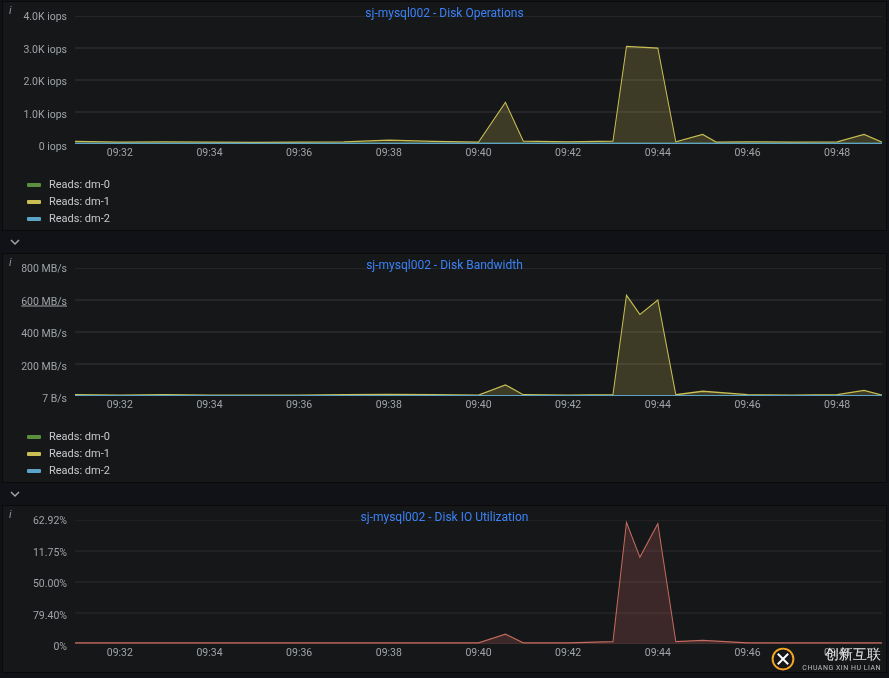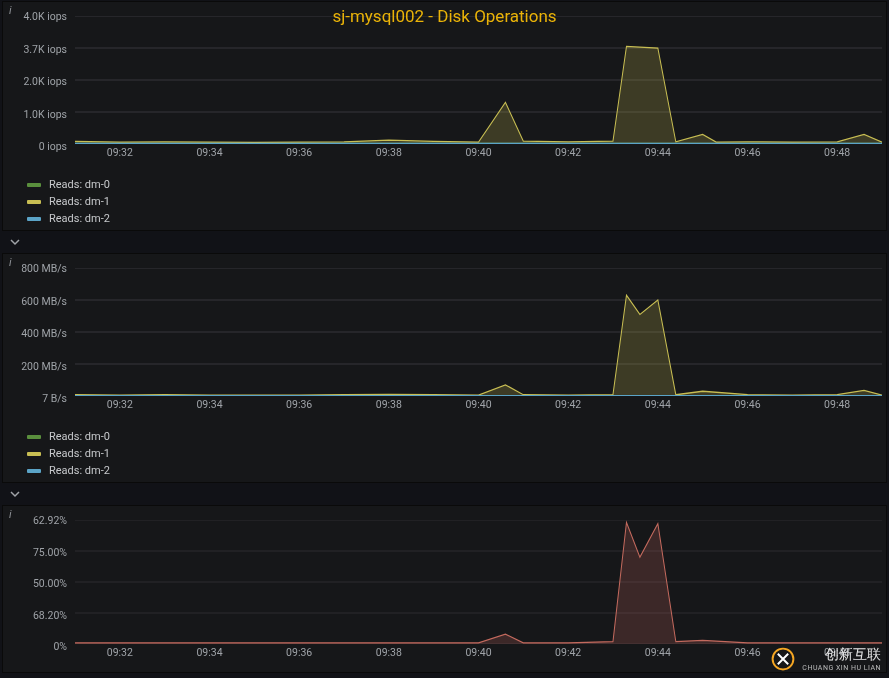--- a/index.html
+++ b/index.html
@@ -1,19 +1,19 @@
 <!DOCTYPE html>
 <html><head>
 <meta charset="utf-8">
 <style>
   * { box-sizing: border-box; margin: 0; padding: 0; }
   html, body { width: 889px; height: 678px; background: #0f1115; font-family: Roboto, Arial, sans-serif; overflow: hidden; }
   .dashboard { display: flex; flex-direction: column; width: 100%; height: 100%; background: #111217; }
   .panel { position: relative; background: #161719; border: 1px solid #0a0a0a; margin: 1px 2px; }
-  .panel-header { position: absolute; top: 4px; left: 0; right: 0; text-align: center; color: #eab308; font-size: 17px; z-index: 5; }
+  .panel-header { position: absolute; top: 4px; left: 0; right: 0; text-align: center; color: #3b82f6; font-size: 12px; z-index: 5; }
   .info-corner { position: absolute; top: 2px; left: 6px; color: #8e9196; font-size: 11px; font-style: italic; cursor: pointer; }
   .chart-wrap { position: relative; width: 100%; height: 100%; padding: 14px 4px 2px 72px; }
   .yaxis { position: absolute; left: 0; top: 14px; bottom: 28px; width: 68px; }
   .ytick { position: absolute; right: 4px; transform: translateY(50%); font-size: 10.5px; color: #9fa3a8; white-space: nowrap; }
   .plot { position: relative; width: 100%; height: calc(100% - 28px); }
   .plot svg { position: absolute; inset: 0; width: 100%; height: 100%; }
   .grid-line { stroke: #2c2d31; stroke-width: 1; }
   .series-fill { opacity: 0.22; }
   .xaxis { position: relative; height: 24px; width: 100%; }
   .xtick { position: absolute; top: 2px; transform: translateX(-50%); font-size: 10.5px; color: #9fa3a8; }
@@ -31,21 +31,21 @@
 
 <div class="dashboard">
     <div class="panel" style="height: 230px;">
       <div class="info-corner">i</div>
       <div class="panel-header">sj-mysql002 - Disk Operations</div>
       <div class="chart-wrap" style="height: 172px;">
         <div class="yaxis">
           <div class="ytick" style="bottom: 0%;">0 iops</div>
           <div class="ytick" style="bottom: 25%;">1.0K iops</div>
           <div class="ytick" style="bottom: 50%;">2.0K iops</div>
-          <div class="ytick" style="bottom: 75%;">3.7K iops</div>
+          <div class="ytick" style="bottom: 75%;">3.0K iops</div>
           <div class="ytick" style="bottom: 100%;">4.0K iops</div>
         </div>
         <div class="plot">
           <svg viewBox="0 0 800 100" preserveAspectRatio="none">
             <line x1="0" x2="800" y1="100" y2="100" class="grid-line"></line>
             <line x1="0" x2="800" y1="75" y2="75" class="grid-line"></line>
             <line x1="0" x2="800" y1="50" y2="50" class="grid-line"></line>
             <line x1="0" x2="800" y1="25" y2="25" class="grid-line"></line>
             <line x1="0" x2="800" y1="0" y2="0" class="grid-line"></line>
             <path d="M0.0 99.5 L44.4 99.5 L88.9 99.5 L133.3 99.5 L177.8 99.5 L222.2 99.5 L266.7 99.5 L311.1 99.5 L355.6 99.5 L400.0 99.5 L426.7 99.5 L444.4 99.5 L488.9 99.5 L533.3 99.5 L546.7 99.5 L577.8 99.5 L595.6 99.5 L622.2 99.5 L635.6 99.5 L666.7 99.5 L711.1 99.5 L755.6 99.5 L782.2 99.5 L800.0 99.5  L 800.0 100 L 0.0 100 Z" fill="#5a8f3d" class="series-fill"></path>
@@ -83,26 +83,27 @@
         </div>
       </div>
     </div>
     <div class="row-collapse">
       <svg viewBox="0 0 10 10">
         <path d="M1 3 L5 7 L9 3" fill="none" stroke="#a0a3a8" stroke-width="1.5"></path>
       </svg>
     </div>
     <div class="panel" style="height: 230px;">
       <div class="info-corner">i</div>
+      <div class="panel-header">sj-mysql002 - Disk Bandwidth</div>
       <div class="chart-wrap" style="height: 172px;">
         <div class="yaxis">
           <div class="ytick" style="bottom: 0%;">7 B/s</div>
           <div class="ytick" style="bottom: 25%;">200 MB/s</div>
           <div class="ytick" style="bottom: 50%;">400 MB/s</div>
-          <div class="ytick" style="bottom: 75%;">600 MB/s</div>
+          <div class="ytick" style="bottom: 75%; text-decoration: underline;">600 MB/s</div>
           <div class="ytick" style="bottom: 100%;">800 MB/s</div>
         </div>
         <div class="plot">
           <svg viewBox="0 0 800 100" preserveAspectRatio="none">
             <line x1="0" x2="800" y1="100" y2="100" class="grid-line"></line>
             <line x1="0" x2="800" y1="75" y2="75" class="grid-line"></line>
             <line x1="0" x2="800" y1="50" y2="50" class="grid-line"></line>
             <line x1="0" x2="800" y1="25" y2="25" class="grid-line"></line>
             <line x1="0" x2="800" y1="0" y2="0" class="grid-line"></line>
             <path d="M0.0 99.8 L44.4 99.8 L88.9 99.8 L133.3 99.8 L177.8 99.8 L222.2 99.8 L266.7 99.8 L311.1 99.8 L355.6 99.8 L400.0 99.8 L426.7 99.8 L444.4 99.8 L488.9 99.8 L533.3 99.8 L546.7 99.8 L560.0 99.8 L577.8 99.8 L595.6 99.8 L622.2 99.8 L666.7 99.8 L711.1 99.8 L755.6 99.8 L782.2 99.8 L800.0 99.8  L 800.0 100 L 0.0 100 Z" fill="#5a8f3d" class="series-fill"></path>
@@ -140,26 +141,27 @@
         </div>
       </div>
     </div>
     <div class="row-collapse">
       <svg viewBox="0 0 10 10">
         <path d="M1 3 L5 7 L9 3" fill="none" stroke="#a0a3a8" stroke-width="1.5"></path>
       </svg>
     </div>
     <div class="panel" style="height: 168px;">
       <div class="info-corner">i</div>
+      <div class="panel-header">sj-mysql002 - Disk IO Utilization</div>
       <div class="chart-wrap" style="height: 168px;">
         <div class="yaxis">
           <div class="ytick" style="bottom: 0%;">0%</div>
-          <div class="ytick" style="bottom: 25%;">68.20%</div>
+          <div class="ytick" style="bottom: 25%;">79.40%</div>
           <div class="ytick" style="bottom: 50%; text-align: right;">50.00%</div>
-          <div class="ytick" style="bottom: 75%;">75.00%</div>
+          <div class="ytick" style="bottom: 75%;">11.75%</div>
           <div class="ytick" style="bottom: 100%;">62.92%</div>
         </div>
         <div class="plot">
           <svg viewBox="0 0 800 100" preserveAspectRatio="none">
             <line x1="0" x2="800" y1="100" y2="100" class="grid-line"></line>
             <line x1="0" x2="800" y1="75" y2="75" class="grid-line"></line>
             <line x1="0" x2="800" y1="50" y2="50" class="grid-line"></line>
             <line x1="0" x2="800" y1="25" y2="25" class="grid-line"></line>
             <line x1="0" x2="800" y1="0" y2="0" class="grid-line"></line>
             <path d="M0.0 99.0 L44.4 99.0 L88.9 99.0 L133.3 99.0 L177.8 99.0 L222.2 99.0 L266.7 99.0 L311.1 99.0 L355.6 99.0 L400.0 99.0 L426.7 92.0 L444.4 99.0 L488.9 99.0 L533.3 98.0 L546.7 2.0 L560.0 30.0 L577.8 3.0 L595.6 98.0 L622.2 97.0 L666.7 99.0 L711.1 99.0 L755.6 99.0 L800.0 99.0  L 800.0 100 L 0.0 100 Z" fill="#c46a5e" class="series-fill"></path>

